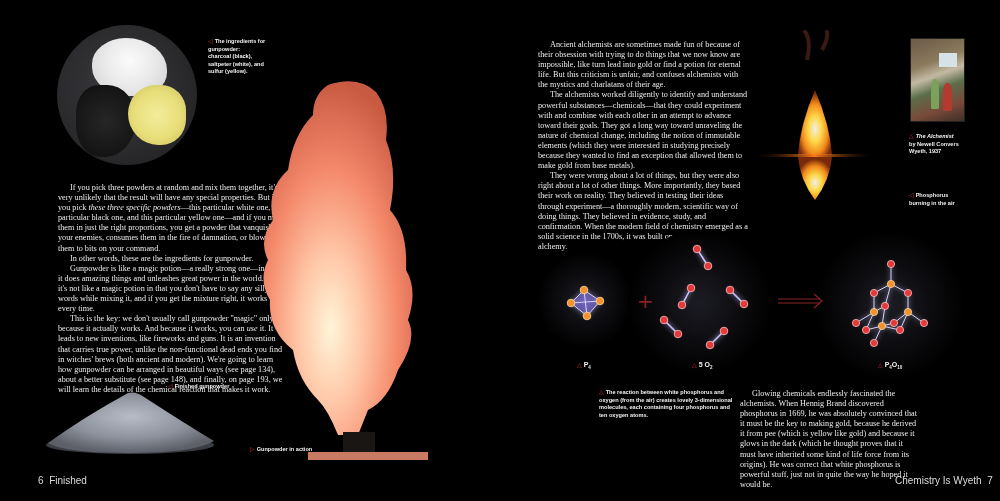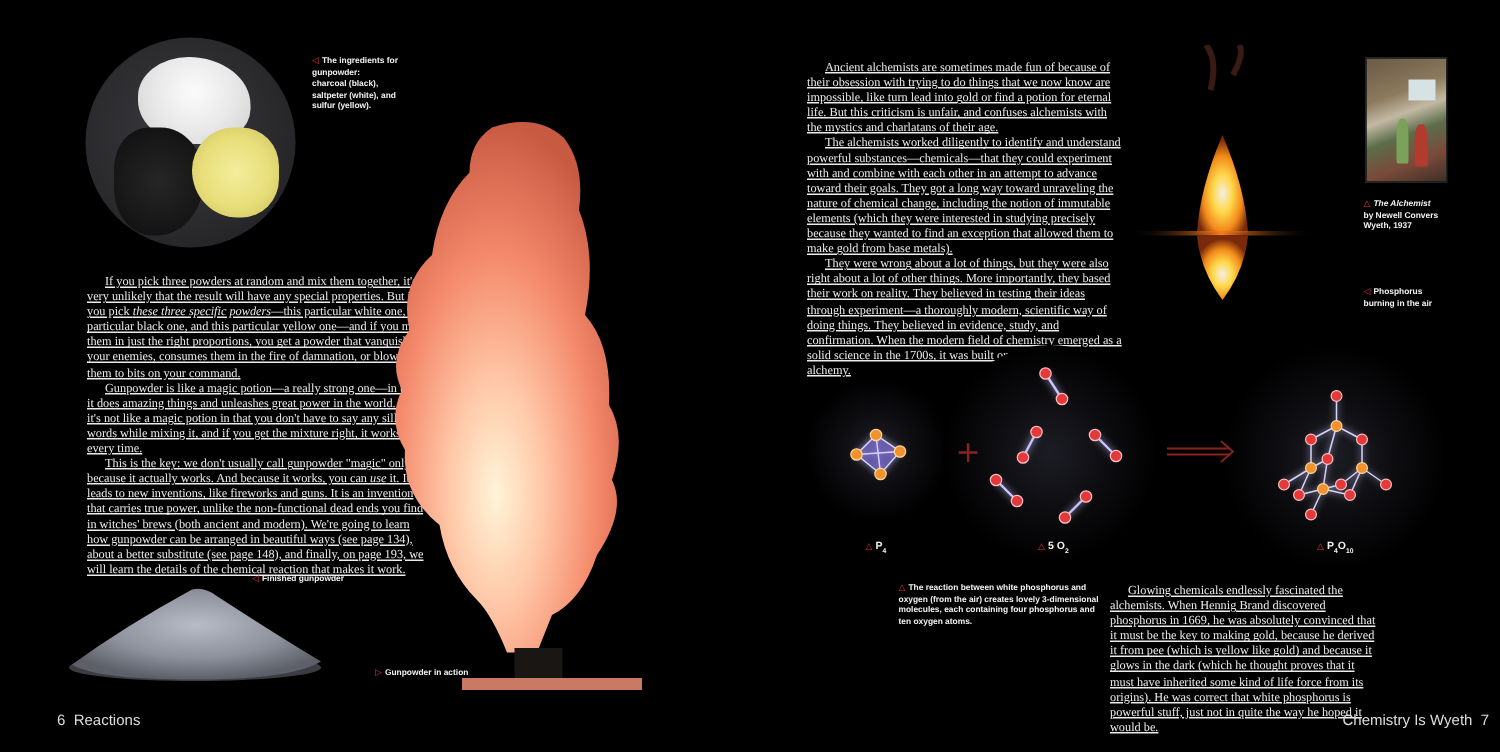--- a/index.html
+++ b/index.html
@@ -1,18 +1,18 @@
 <!DOCTYPE html>
 <html><head>
 <meta charset="utf-8">
 <style>
   html,body{margin:0;padding:0;background:#000;}
   body{width:1000px;height:501px;position:relative;overflow:hidden;font-family:"DejaVu Serif","Liberation Serif",serif;color:#e8e8e8;}
   .abs{position:absolute;}
-  .body-text{font-family:"Liberation Serif","DejaVu Serif",serif;font-size:8.2px;line-height:10.1px;color:#ececec;text-decoration:underline;}
+  .body-text{font-family:"Liberation Serif","DejaVu Serif",serif;font-size:8.2px;line-height:10.1px;color:#ececec;}
   .body-text p{margin:0;text-indent:12px;}
   .caption{font-family:"Liberation Sans","DejaVu Sans",sans-serif;font-size:5.6px;line-height:7.6px;color:#f2f2f2;font-weight:bold;}
   .tri{color:#d9343e;font-size:6px;margin-right:2px;}
   .folio{font-family:"Liberation Sans","DejaVu Sans",sans-serif;font-size:10px;color:#dcdcdc;}
   .em{font-style:italic;}
   
   .plate{left:57px;top:25px;width:140px;height:140px;border-radius:50%;background:radial-gradient(circle at 45% 45%,#3a3a3e 0%,#2a2a2d 60%,#1b1b1d 100%);box-shadow:0 0 4px #000;}
   .pile-white{left:92px;top:38px;width:75px;height:58px;border-radius:45% 55% 40% 50%;background:radial-gradient(circle at 50% 40%,#fbfbfb 0%,#e9e9e9 50%,#cfcfcf 100%);}
   .pile-black{left:76px;top:85px;width:60px;height:72px;border-radius:40% 50% 55% 45%;background:radial-gradient(circle at 50% 50%,#262626 0%,#151515 70%,#0c0c0c 100%);}
   .pile-yellow{left:128px;top:85px;width:58px;height:60px;border-radius:50% 45% 45% 55%;background:radial-gradient(circle at 50% 50%,#f3ed9c 0%,#e8de7a 55%,#c9bf5a 100%);}
@@ -36,20 +36,21 @@
 <div class="abs caption" style="left:208px;top:38px;width:80px;">
   <div><span class="tri">◁</span><span>The ingredients for</span></div>
   <div>gunpowder:</div>
   <div>charcoal (black),</div>
   <div>saltpeter (white), and</div>
   <div>sulfur (yellow).</div>
 </div>
 
 <div class="abs body-text" style="left:38px;top:183px;width:227px;margin-left:20px;">
   <p><span>If you pick three powders at random and mix them together, it's very unlikely that the result will have any special properties. But if you pick </span><span class="em">these three specific powders</span><span>—this particular white one, this particular black one, and this particular yellow one—and if you mix them in just the right proportions, you get a powder that vanquishes your enemies, consumes them in the fire of damnation, or blows them to bits on your command.</span></p>
+  <p>In other words, these are the ingredients for gunpowder.</p>
   <p>Gunpowder is like a magic potion—a really strong one—in that it does amazing things and unleashes great power in the world. But it's not like a magic potion in that you don't have to say any silly words while mixing it, and if you get the mixture right, it works every time.</p>
   <p><span>This is the key: we don't usually call gunpowder "magic" only because it actually works. And because it works, you can </span><span class="em">use</span><span> it. It leads to new inventions, like fireworks and guns. It is an invention that carries true power, unlike the non-functional dead ends you find in witches' brews (both ancient and modern). We're going to learn how gunpowder can be arranged in beautiful ways (see page 134), about a better substitute (see page 148), and finally, on page 193, we will learn the details of the chemical reaction that makes it work.</span></p>
 </div>
 
 <svg class="abs gp-cone" viewBox="0 0 172 70">
   <defs>
     <radialGradient id="gpg" cx="50%" cy="40%" r="60%">
       <stop offset="0%" stop-color="#b8bcc6"></stop>
       <stop offset="60%" stop-color="#8d919c"></stop>
       <stop offset="100%" stop-color="#5d6068"></stop>
@@ -75,21 +76,21 @@
   <path d="M70 5 Q100 -5 118 12 Q132 30 128 60 Q140 90 132 130 Q150 150 148 190 Q160 210 150 240 Q160 260 140 290 Q130 320 110 330 L100 355 L80 355 Q70 330 60 320 Q40 300 35 270 Q10 250 12 220 Q0 200 10 180 Q0 160 15 140 Q8 110 30 90 Q35 55 55 35 Q55 15 70 5 Z" fill="url(#exg)"></path>
   <rect x="85" y="352" width="32" height="28" fill="#1a1614"></rect>
   <rect x="50" y="372" width="120" height="10" fill="#c87a62"></rect>
 </svg>
 
 <div class="abs caption" style="left:250px;top:446px;">
   <span class="tri">▷</span><span>Gunpowder in action</span>
 </div>
 
 <div class="abs folio" style="left:38px;top:475px;">
-  <span>6</span>&nbsp;&nbsp;<span>Reactions</span>
+  <span>6</span>&nbsp;&nbsp;<span>Finished</span>
 </div>
 
 <div class="abs body-text" style="left:538px;top:40px;width:210px;">
   <p>Ancient alchemists are sometimes made fun of because of their obsession with trying to do things that we now know are impossible, like turn lead into gold or find a potion for eternal life. But this criticism is unfair, and confuses alchemists with the mystics and charlatans of their age.</p>
   <p>The alchemists worked diligently to identify and understand powerful substances—chemicals—that they could experiment with and combine with each other in an attempt to advance toward their goals. They got a long way toward unraveling the nature of chemical change, including the notion of immutable elements (which they were interested in studying precisely because they wanted to find an exception that allowed them to make gold from base metals).</p>
   <p>They were wrong about a lot of things, but they were also right about a lot of other things. More importantly, they based their work on reality. They believed in testing their ideas through experiment—a thoroughly modern, scientific way of doing things. They believed in evidence, study, and confirmation. When the modern field of chemistry emerged as a solid science in the 1700s, it was built on a platform of alchemy.</p>
 </div>
 
 <svg class="abs flame" viewBox="0 0 125 180">
   <defs>

